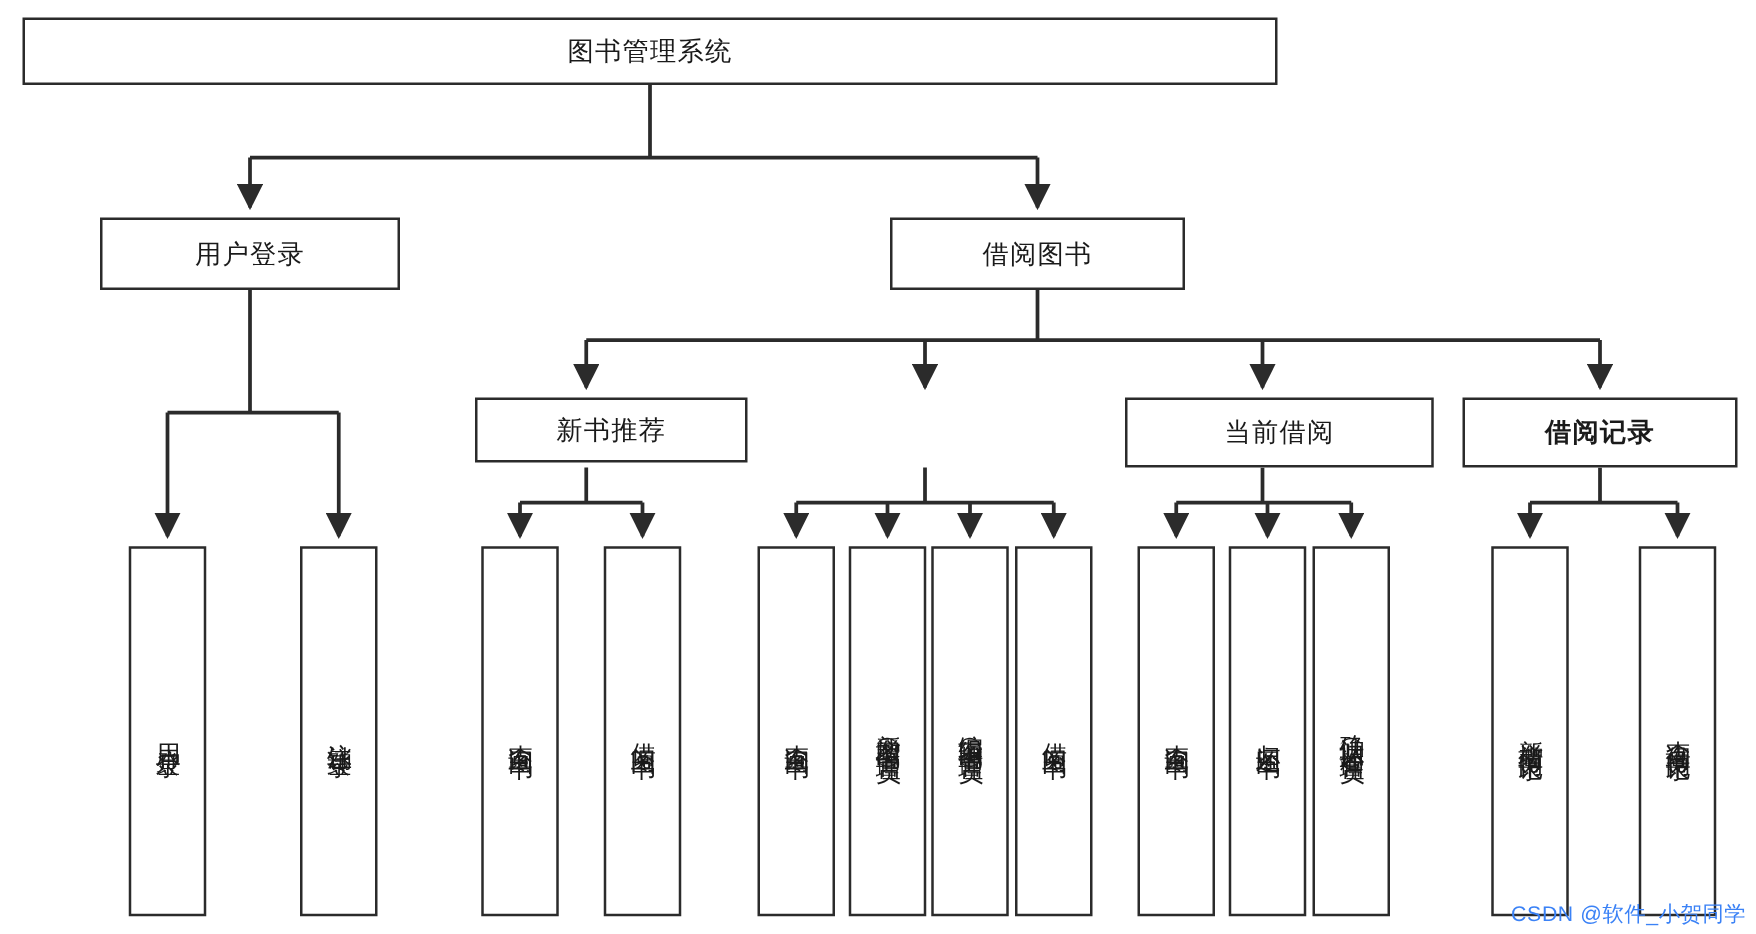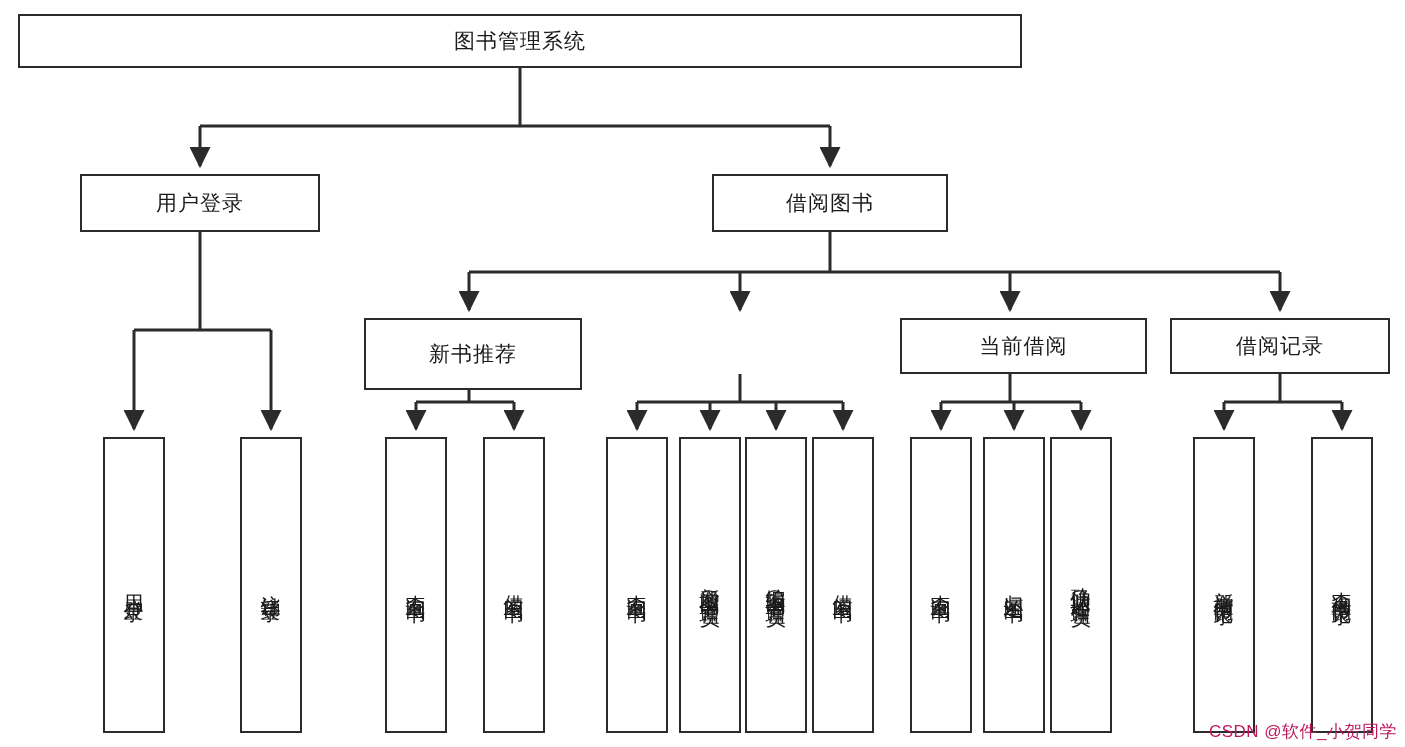--- a/index.html
+++ b/index.html
@@ -55,21 +55,21 @@
   }
   .node .htext {
     display: block;
     white-space: nowrap;
   }
   #watermark {
     position: absolute;
     right: 8px;
     bottom: 4px;
     font-size: 17px;
-    color: #be185d;
+    color: #3b82f6;
     letter-spacing: 0.5px;
     white-space: nowrap;
     user-select: none;
   }
 </style>
 </head>
 <body>
 
 <div id="canvas">
 
@@ -130,27 +130,27 @@
     <span class="htext">图书管理系统</span>
   </div>
 
   <div class="node h" style="left:80px; top:174px; width:240px; height:58px;">
     <span class="htext">用户登录</span>
   </div>
   <div class="node h" style="left:712px; top:174px; width:236px; height:58px;">
     <span class="htext">借阅图书</span>
   </div>
 
-  <div class="node h" style="left:364px; top:318px; width:218px; height:72px;align-items:center;">
+  <div class="node h" style="left:380px; top:318px; width:218px; height:52px;align-items:center;">
     <span class="htext">新书推荐</span>
   </div>
   <div class="node h" style="left:900px; top:318px; width:247px; height:56px;">
     <span class="htext">当前借阅</span>
   </div>
-  <div class="node h" style="left:1170px; top:318px; width:220px; height:56px;">
+  <div class="node h" style="left:1170px; top:318px; width:220px; height:56px;font-weight:bold;">
     <span class="htext">借阅记录</span>
   </div>
 
   <div class="node v" style="left:103px; top:437px; width:62px; height:296px;">
     <span class="vtext">用户登录</span>
   </div>
   <div class="node v" style="left:240px; top:437px; width:62px; height:296px;">
     <span class="vtext">注销登录</span>
   </div>
 

